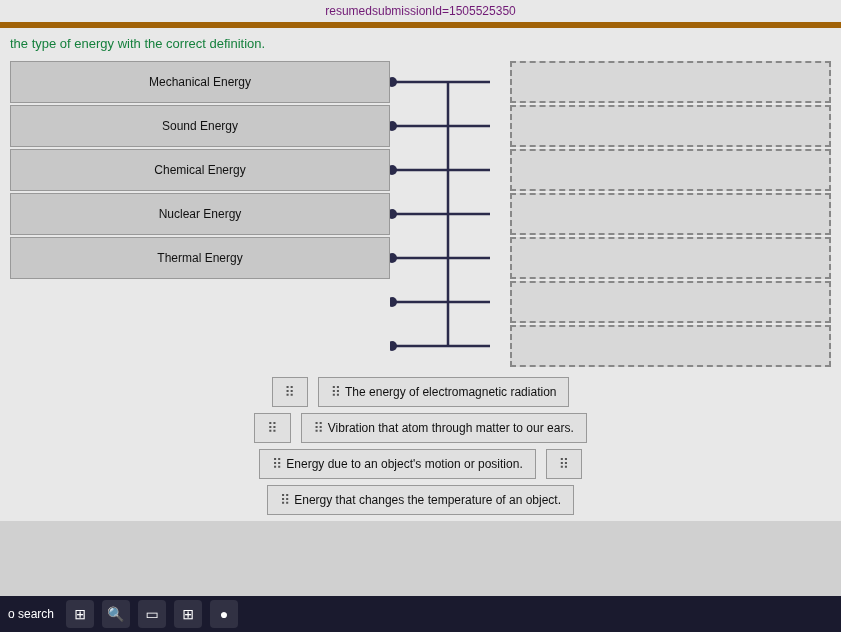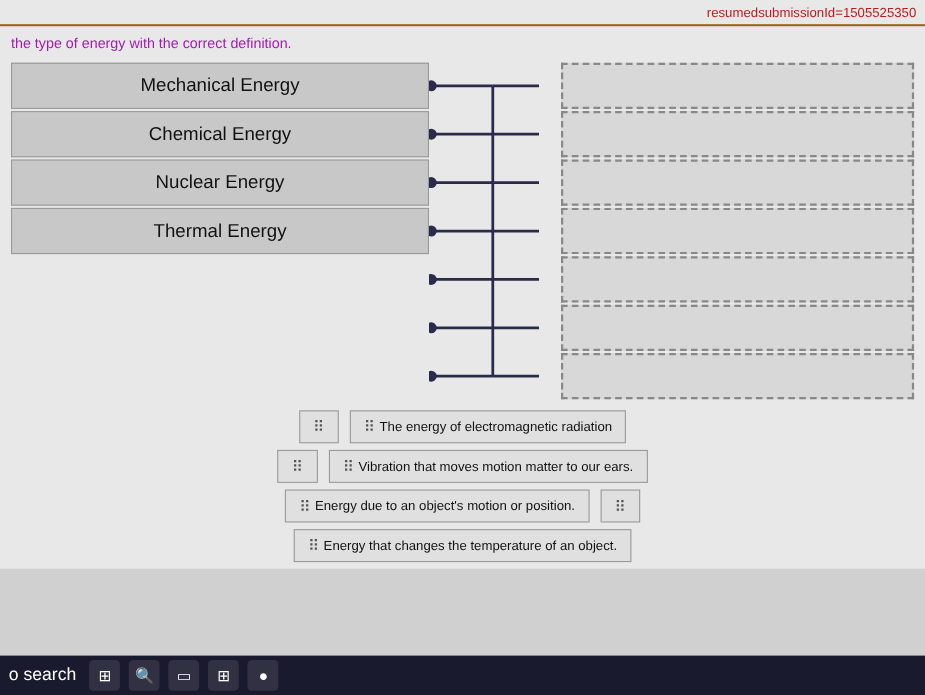--- a/index.html
+++ b/index.html
@@ -10,51 +10,51 @@
       width: 841px;
       height: 632px;
       overflow: hidden;
       position: relative;
     }
 
     .top-bar {
       background: #e8e8e8;
       padding: 4px 8px;
       font-size: 12px;
-      color: #b91c1c;
-      border-bottom: 2px solid #a16207;
-      display: flex;
-      align-items: center;
-      justify-content: flex-end;
+      color: #701a75;
+      border-bottom: 6px solid #a16207;
+      display: flex;
+      align-items: center;
+      justify-content: center;
     }
 
     .main-content {
       background: #e8e8e8;
       padding: 8px 10px 6px 10px;
     }
 
     .instruction {
       font-size: 13px;
-      color: #a21caf;
+      color: #15803d;
       margin-bottom: 10px;
     }
 
     .left-column {
       display: flex;
       flex-direction: column;
       gap: 2px;
       width: 380px;
     }
 
     .left-item {
       background: #c8c8c8;
       border: 1px solid #999;
       padding: 8px 12px;
       text-align: center;
-      font-size: 17px;
+      font-size: 12px;
       color: #111;
       position: relative;
       height: 42px;
       display: flex;
       align-items: center;
       justify-content: center;
     }
 
     .right-column {
       display: flex;
@@ -113,21 +113,21 @@
       height: 36px;
       background: #1a1a2e;
       display: flex;
       align-items: center;
       padding: 0 8px;
       gap: 8px;
     }
 
     .taskbar-search {
       color: #fff;
-      font-size: 16px;
+      font-size: 12px;
       margin-right: 4px;
     }
 
     .taskbar-icon {
       width: 28px;
       height: 28px;
       display: flex;
       align-items: center;
       justify-content: center;
       border-radius: 4px;
@@ -153,20 +153,23 @@
 <div class="main-content">
   <div class="instruction">the type of energy with the correct definition.</div>
 
   <div class="match-container">
 
     <div style="display:flex; width:100%; position:relative;">
 
       <div class="left-column">
         <div class="left-item">
           <span>Mechanical Energy</span>
+        </div>
+        <div class="left-item">
+          <span>Sound Energy</span>
         </div>
         <div class="left-item">
           <span>Chemical Energy</span>
         </div>
         <div class="left-item">
           <span>Nuclear Energy</span>
         </div>
         <div class="left-item">
           <span>Thermal Energy</span>
         </div>
@@ -227,21 +230,21 @@
         <span class="drag-handle">⠿</span>
         <span>The energy of electromagnetic radiation</span>
       </div>
     </div>
     <div class="drag-row">
       <div class="drag-item">
         <span class="drag-handle">⠿</span>
       </div>
       <div class="drag-item">
         <span class="drag-handle">⠿</span>
-        <span>Vibration that moves motion matter to our ears.</span>
+        <span>Vibration that atom through matter to our ears.</span>
       </div>
     </div>
     <div class="drag-row">
       <div class="drag-item">
         <span class="drag-handle">⠿</span>
         <span>Energy due to an object's motion or position.</span>
       </div>
       <div class="drag-item">
         <span class="drag-handle">⠿</span>
       </div>

